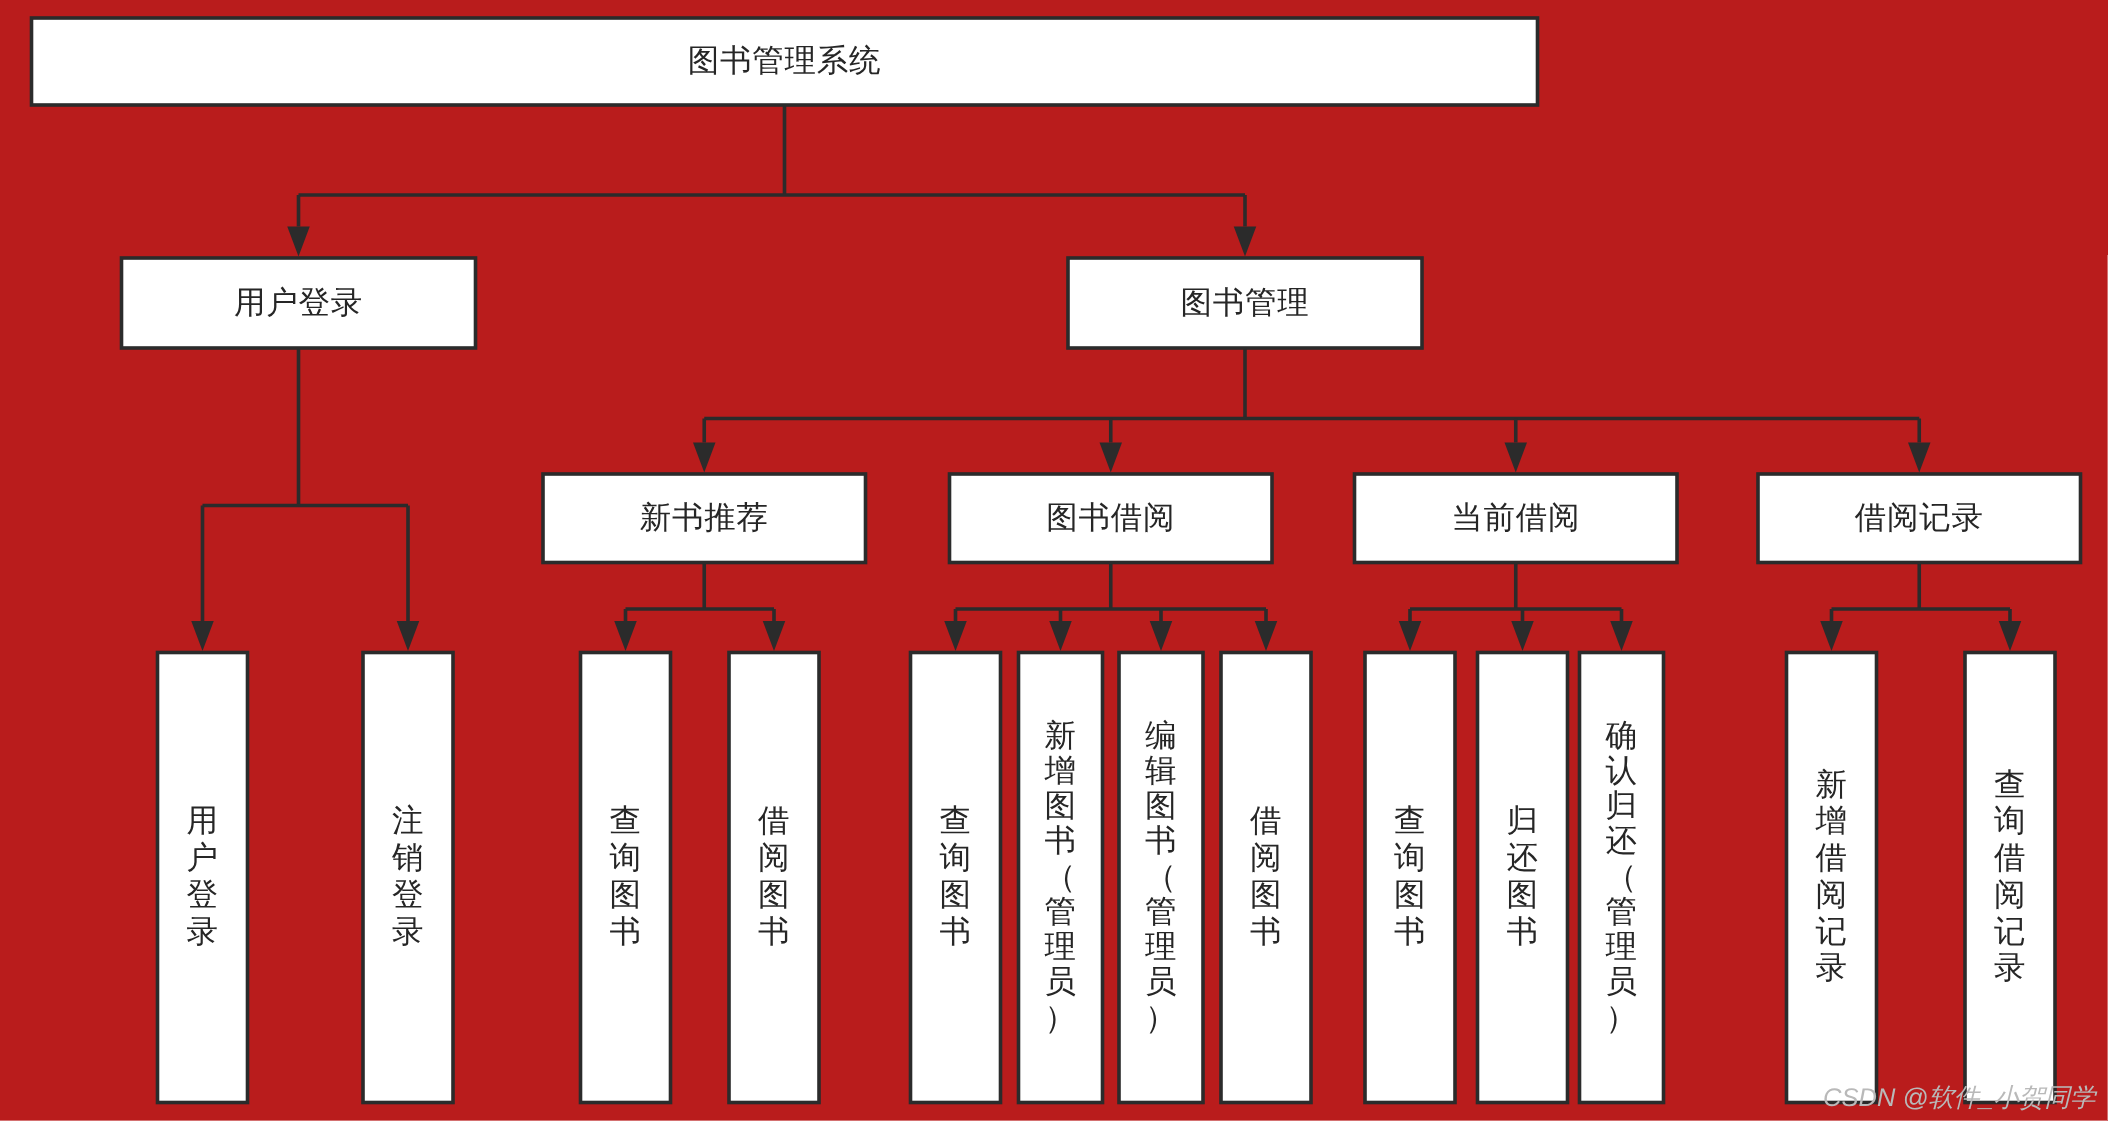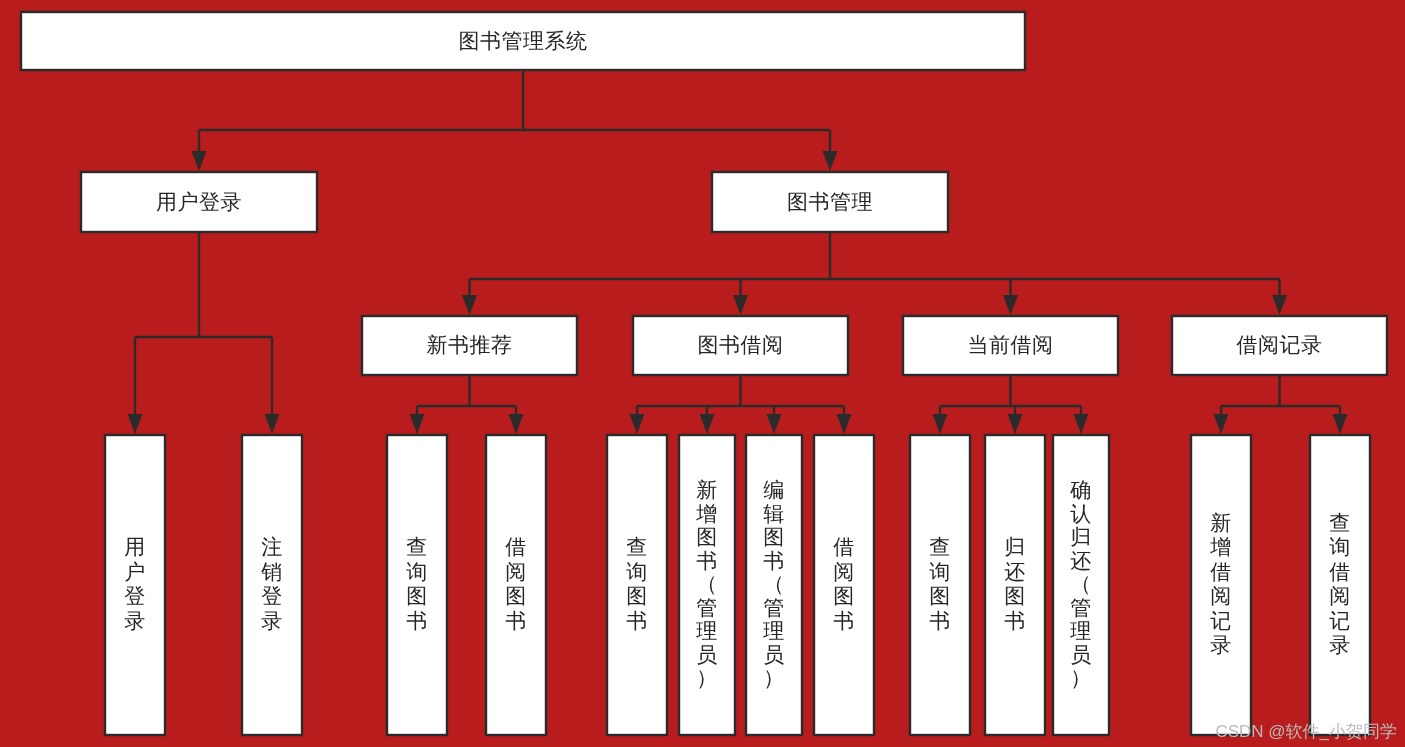--- a/index.html
+++ b/index.html
@@ -56,20 +56,21 @@
   .watermark {
     position: absolute;
     right: 8px;
     bottom: 4px;
     font-family: "Liberation Sans", "DejaVu Sans", sans-serif;
     font-size: 17px;
     color: #b9b9b9;
     white-space: nowrap;
     user-select: none;
     pointer-events: none;
+    font-style: italic;
   }
 </style>
 </head>
 <body>
 
 <div id="diagram-root">
 
   <svg id="hierarchy-svg" viewBox="0 0 1405 747" xmlns="http://www.w3.org/2000/svg">
     <g id="edges-layer">
         <path d="M 523 70 L 523 130" class="connector-line"></path>

